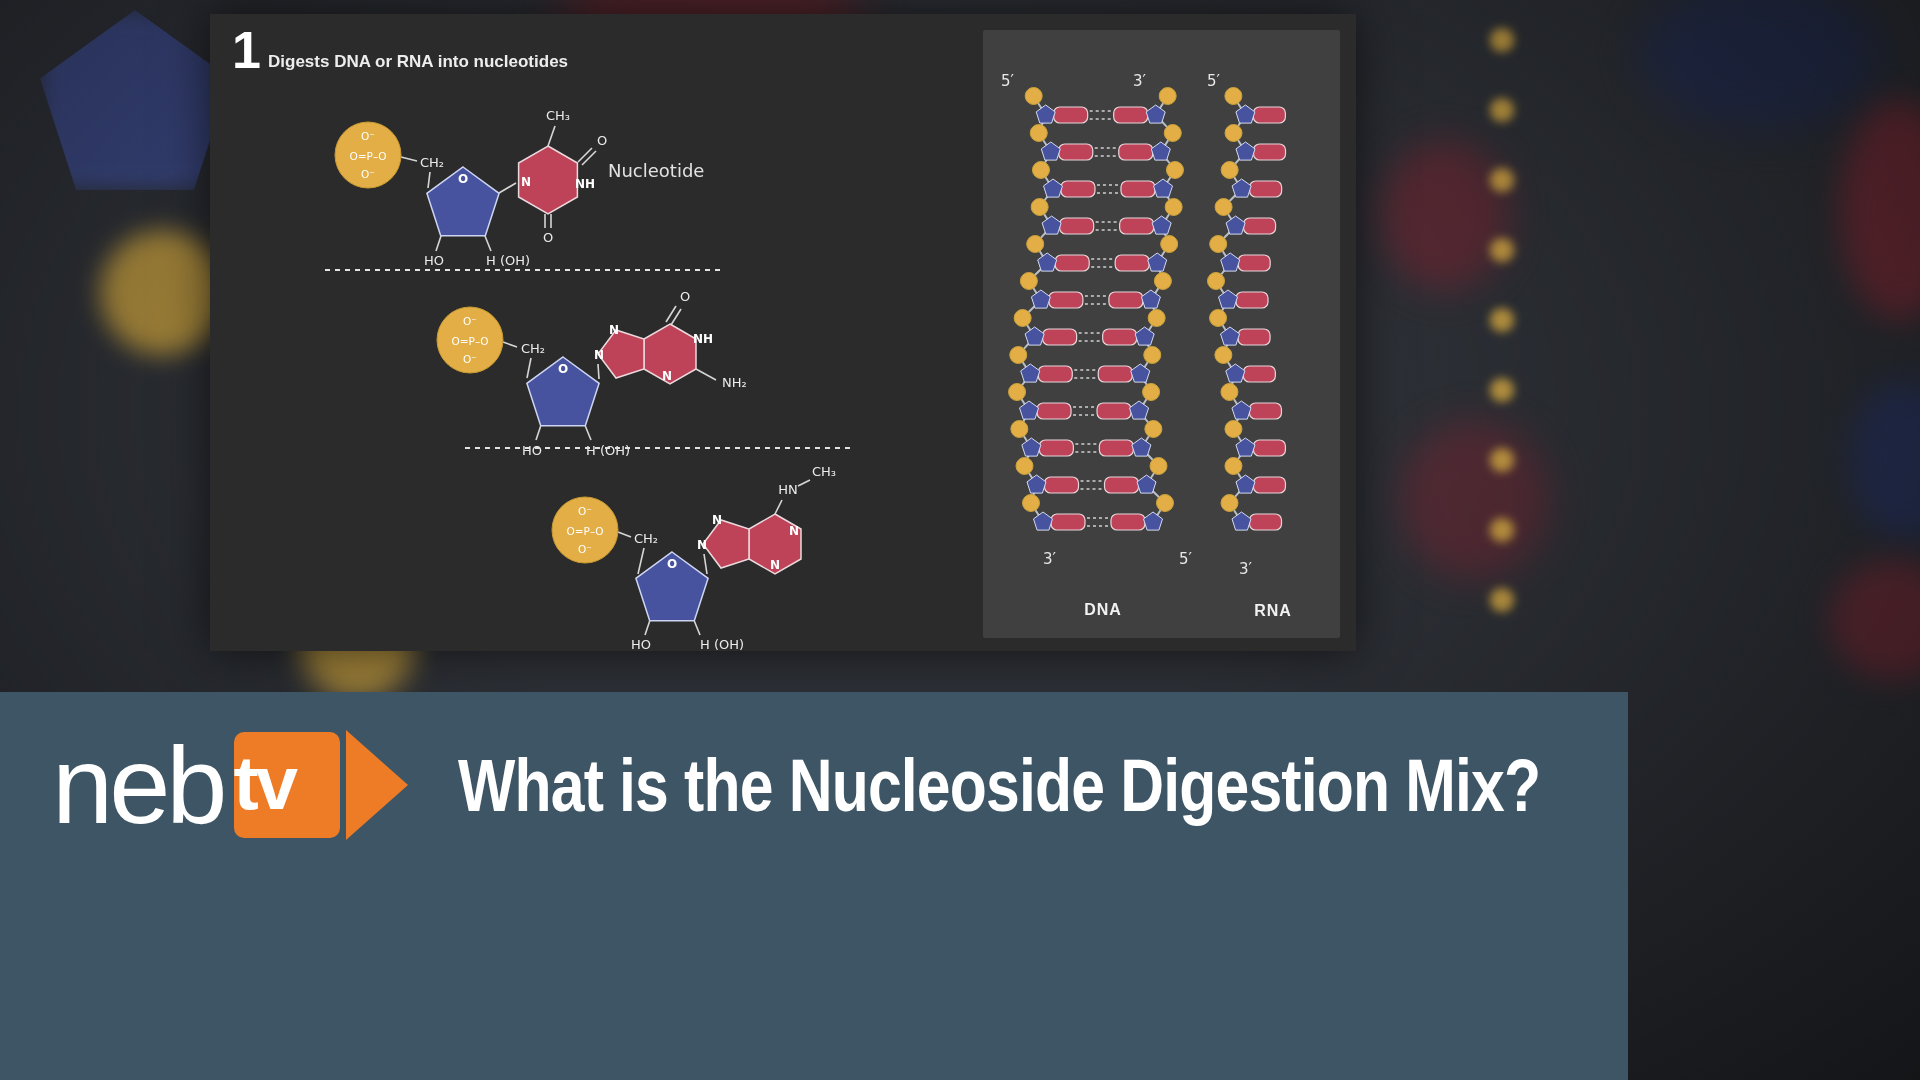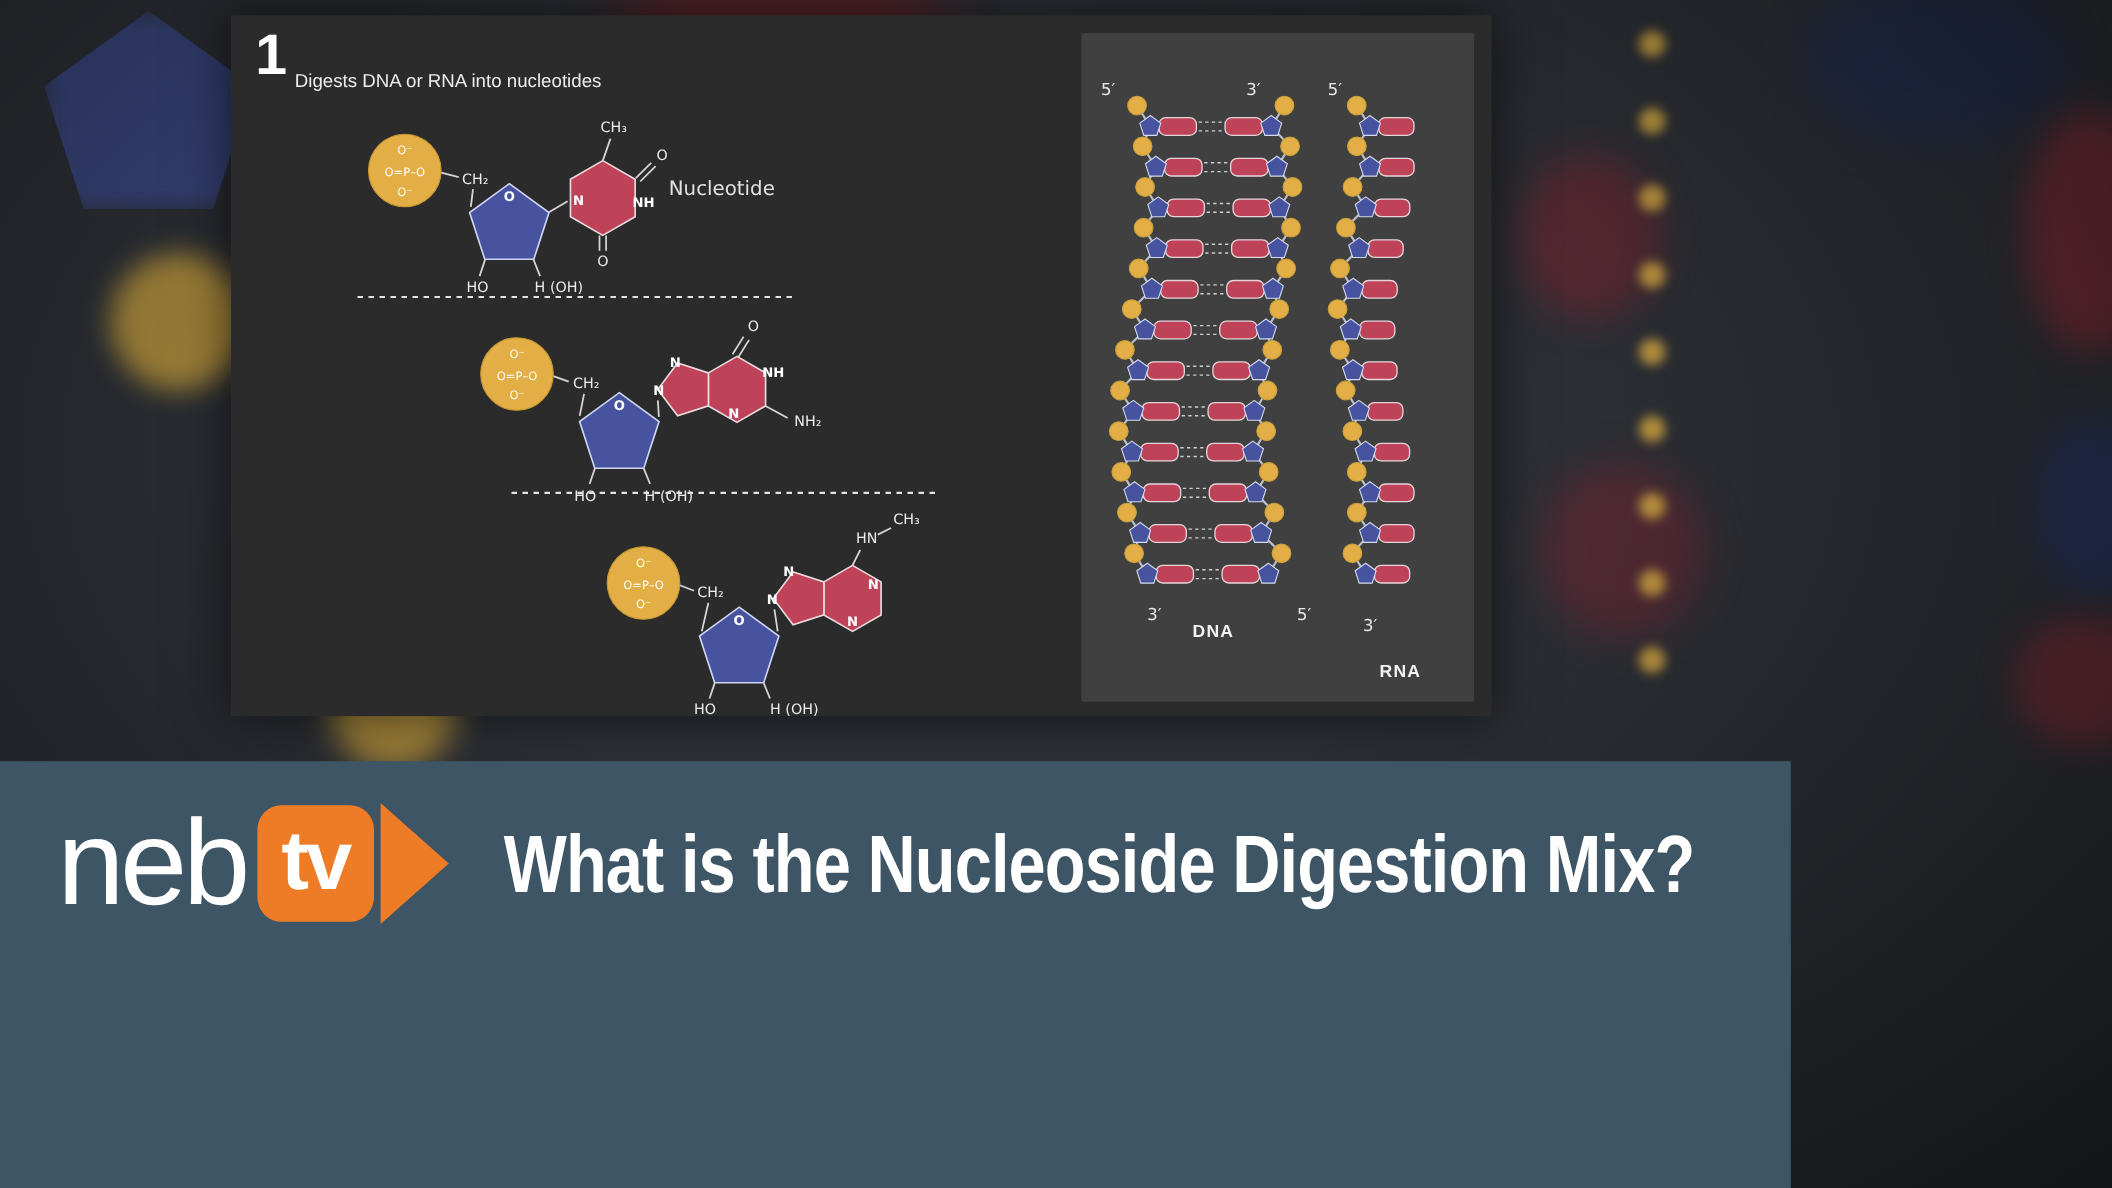--- a/index.html
+++ b/index.html
@@ -21,21 +21,21 @@
     background:#d4a843;filter:blur(5px);opacity:.85}
   .vignette{position:absolute;inset:0;z-index:1;
     background:radial-gradient(ellipse at 45% 38%, rgba(0,0,0,0) 35%, rgba(0,0,0,.55) 100%)}
   
   .main-panel{position:absolute;left:210px;top:14px;width:1146px;height:637px;
     background:#2b2b2b;z-index:2;box-shadow:0 0 45px rgba(0,0,0,.6)}
   .step-number{position:absolute;left:22px;top:10px;font-size:52px;font-weight:700;
     color:#fff;line-height:1}
   .panel-title{position:absolute;left:58px;top:16px;font-size:27px;font-weight:700;
     color:#fff;letter-spacing:.5px}
-  .panel-subtitle{position:absolute;left:58px;top:50px;font-size:17px;font-weight:400;color:#ededed}
+  .panel-subtitle{position:absolute;left:58px;top:38px;font-size:17px;font-weight:700;color:#ededed}
   #chem-svg{position:absolute;left:0;top:0}
   
   .ph-circle{fill:var(--c-phosphate);stroke:#c89a31;stroke-width:1}
   .sugar{fill:var(--c-sugar);stroke:#cdd5f2;stroke-width:1.5}
   .base-ring{fill:var(--c-base);stroke:#ead9dd;stroke-width:1.5}
   .bond{stroke:#d6d6d6;stroke-width:1.6;fill:none}
   .sep{stroke:#e3e3e3;stroke-width:2;stroke-dasharray:5 5}
   text.lbl{fill:#ececec;font:13px "DejaVu Sans",sans-serif;text-anchor:middle}
   text.lbl-s{text-anchor:start}
   text.ring{fill:#fff;font:700 12px "DejaVu Sans",sans-serif;text-anchor:middle}
@@ -47,22 +47,22 @@
   #strand-svg{position:absolute;left:0;top:0}
   .prime{position:absolute;color:#e8e8e8;font-size:15px;font-family:"DejaVu Sans",sans-serif}
   .strand-name{position:absolute;color:#f2f2f2;font-size:16px;font-weight:700;
     letter-spacing:1px;text-align:center;width:70px}
   
   .banner{position:absolute;left:0;top:692px;width:1628px;height:388px;
     background:var(--c-banner);z-index:3}
   .banner-row{position:absolute;left:52px;top:24px;height:138px;display:flex;align-items:center}
   .logo{display:flex;align-items:center}
   .logo-neb{font-size:110px;color:#fff;letter-spacing:-4px;line-height:1;font-weight:400}
-  .tv-box{width:106px;height:106px;background:var(--c-orange);border-radius:22px;
-    display:flex;align-items:center;justify-content:center;margin-left:10px}
+  .tv-box{width:106px;height:106px;background:var(--c-orange);border-radius:10px;
+    display:flex;align-items:center;margin-left:10px}
   .tv-text{font-size:76px;font-weight:700;color:#fff;letter-spacing:-3px;line-height:1;margin-top:-4px}
   .play-tri{width:0;height:0;border-top:55px solid transparent;border-bottom:55px solid transparent;
     border-left:62px solid var(--c-orange);margin-left:6px}
   .banner-title{margin-left:50px;font-size:74px;font-weight:700;color:#fff;white-space:nowrap;
     transform:scaleX(.82);transform-origin:left center;letter-spacing:-1px}
 </style>
 </head>
 <body>
 
 <div class="bg">
@@ -321,21 +321,21 @@
         <rect x="266.509187708121" y="484" width="32" height="16" rx="6" fill="#bf4358" stroke="#e6d6da" stroke-width="1.2"></rect>
         <polygon points="258.5,482.0 268.0,488.9 264.4,500.1 252.6,500.1 249.0,488.9" fill="#47539f" stroke="#d3daf0" stroke-width="1"></polygon>
         <circle cx="246.50918770812098" cy="473" r="8.5" fill="#e2ae45" stroke="#caa23b" stroke-width="1"></circle>
       </svg>
     <div class="prime" style="left:18px;top:42px">5′</div>
     <div class="prime" style="left:150px;top:42px">3′</div>
     <div class="prime" style="left:224px;top:42px">5′</div>
     <div class="prime" style="left:60px;top:520px">3′</div>
     <div class="prime" style="left:196px;top:520px">5′</div>
     <div class="prime" style="left:256px;top:530px">3′</div>
-    <div class="strand-name" style="left:85px;top:536px">DNA</div>
+    <div class="strand-name" style="left:85px;top:571px">DNA</div>
     <div class="strand-name" style="left:255px;top:572px">RNA</div>
   </div>
 </div>
 
 <div class="banner">
   <div class="banner-row">
     <div class="logo">
       <span class="logo-neb">neb</span>
       <span class="tv-box">
         <span class="tv-text">tv</span>

